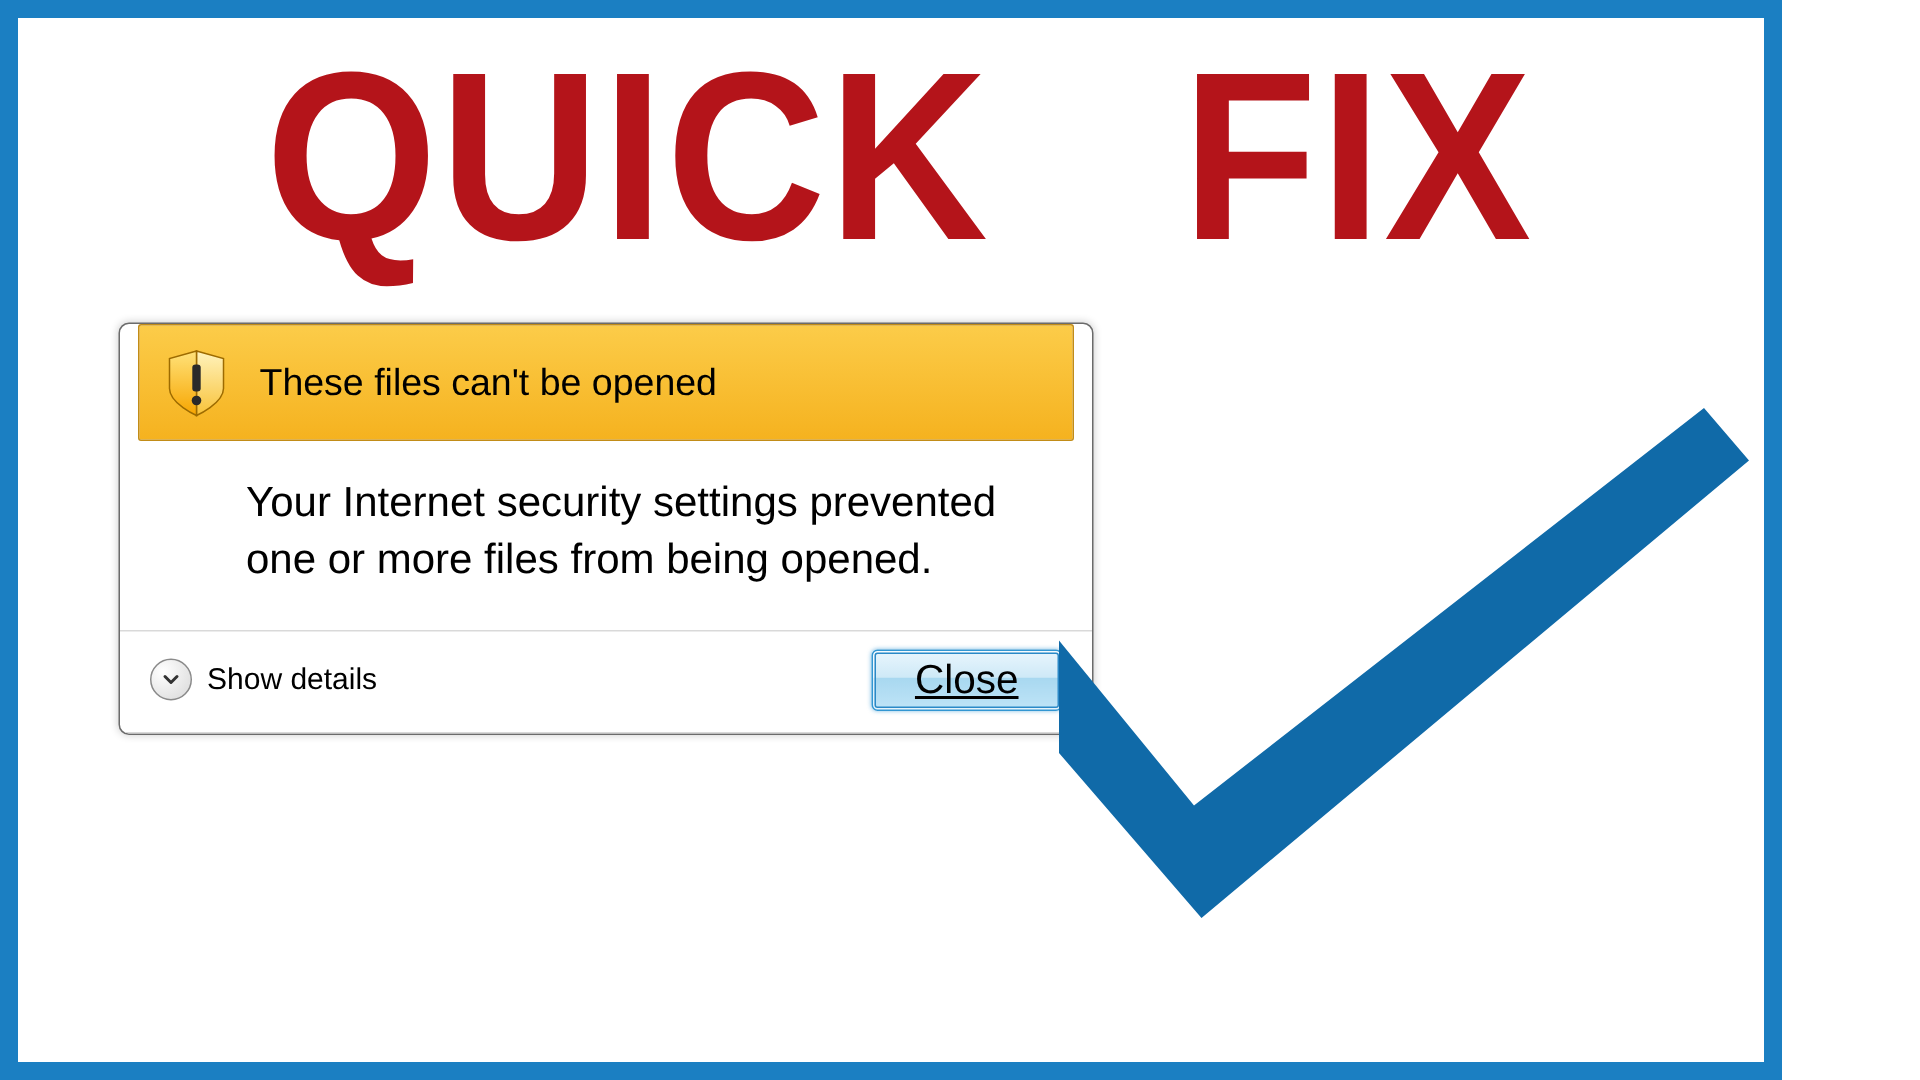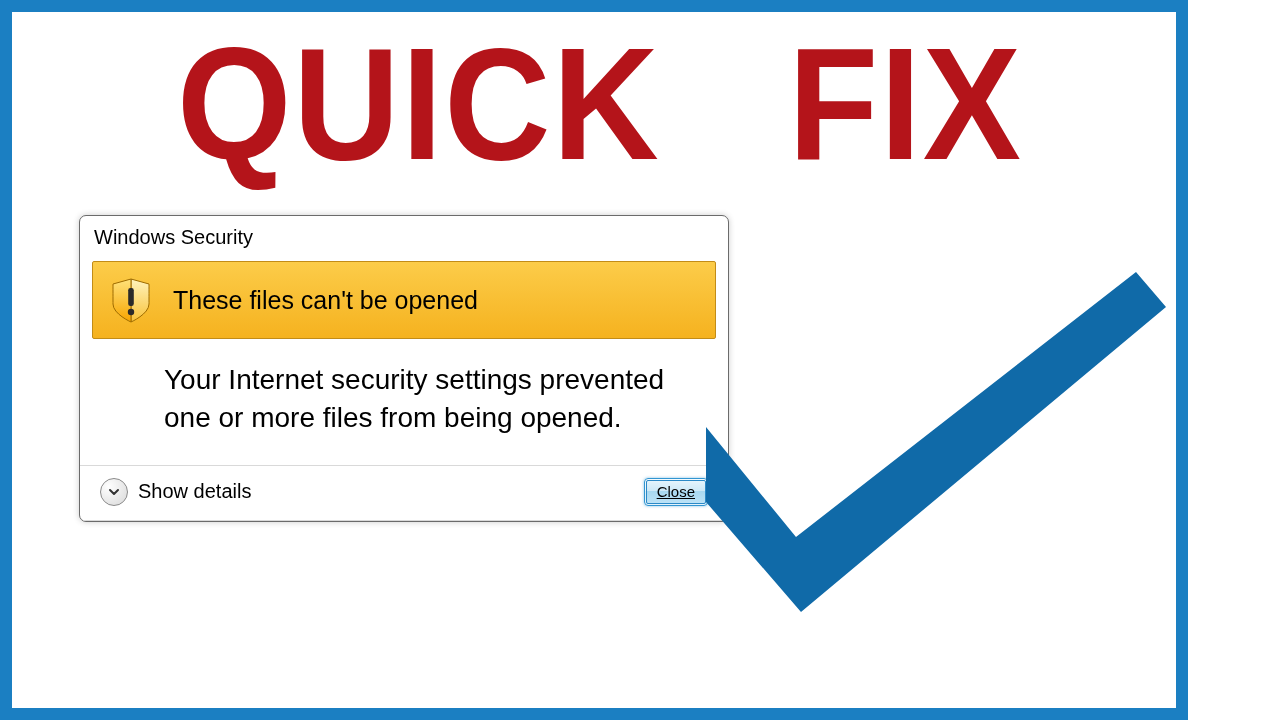--- a/index.html
+++ b/index.html
@@ -109,22 +109,22 @@
       width: 28px;
       height: 28px;
       border-radius: 50%;
       background: radial-gradient(circle at 30% 30%, #ffffff, #d8d8d8);
       border: 1px solid #8a8a8a;
       display: flex;
       align-items: center;
       justify-content: center;
     }
     .close-button {
-      padding: 4px 12px;
-      font-size: 15px;
+      padding: 4px 28px;
+      font-size: 27px;
       color: #000;
       background: linear-gradient(to bottom, #e9f6fd 0%, #cee9f7 45%, #a8d8f0 46%, #bfe4f7 100%);
       border: 1px solid #3296d2;
       border-radius: 4px;
       box-shadow: 0 0 3px rgba(50,150,210,0.6), inset 0 0 0 1px rgba(255,255,255,0.6);
       cursor: pointer;
       outline: 1px solid #2b89c7;
       outline-offset: -3px;
       text-decoration: underline;
     }
@@ -147,21 +147,20 @@
 <body>
 
 <div class="outer-frame">
 
   <div class="headline">
     <span class="word1">QUICK</span>
     <span class="word2">FIX</span>
   </div>
 
   <div class="dialog">
-    <div class="dialog-title">Windows Security</div>
 
     <div class="warning-banner">
       <span class="shield-icon">
         <svg viewBox="0 0 48 48" width="48" height="48">
           <defs>
             <linearGradient id="shieldL" x1="0" y1="0" x2="0" y2="1">
               <stop offset="0%" stop-color="#ffe27a"></stop>
               <stop offset="100%" stop-color="#f7a500"></stop>
             </linearGradient>
             <linearGradient id="shieldR" x1="0" y1="0" x2="0" y2="1">

